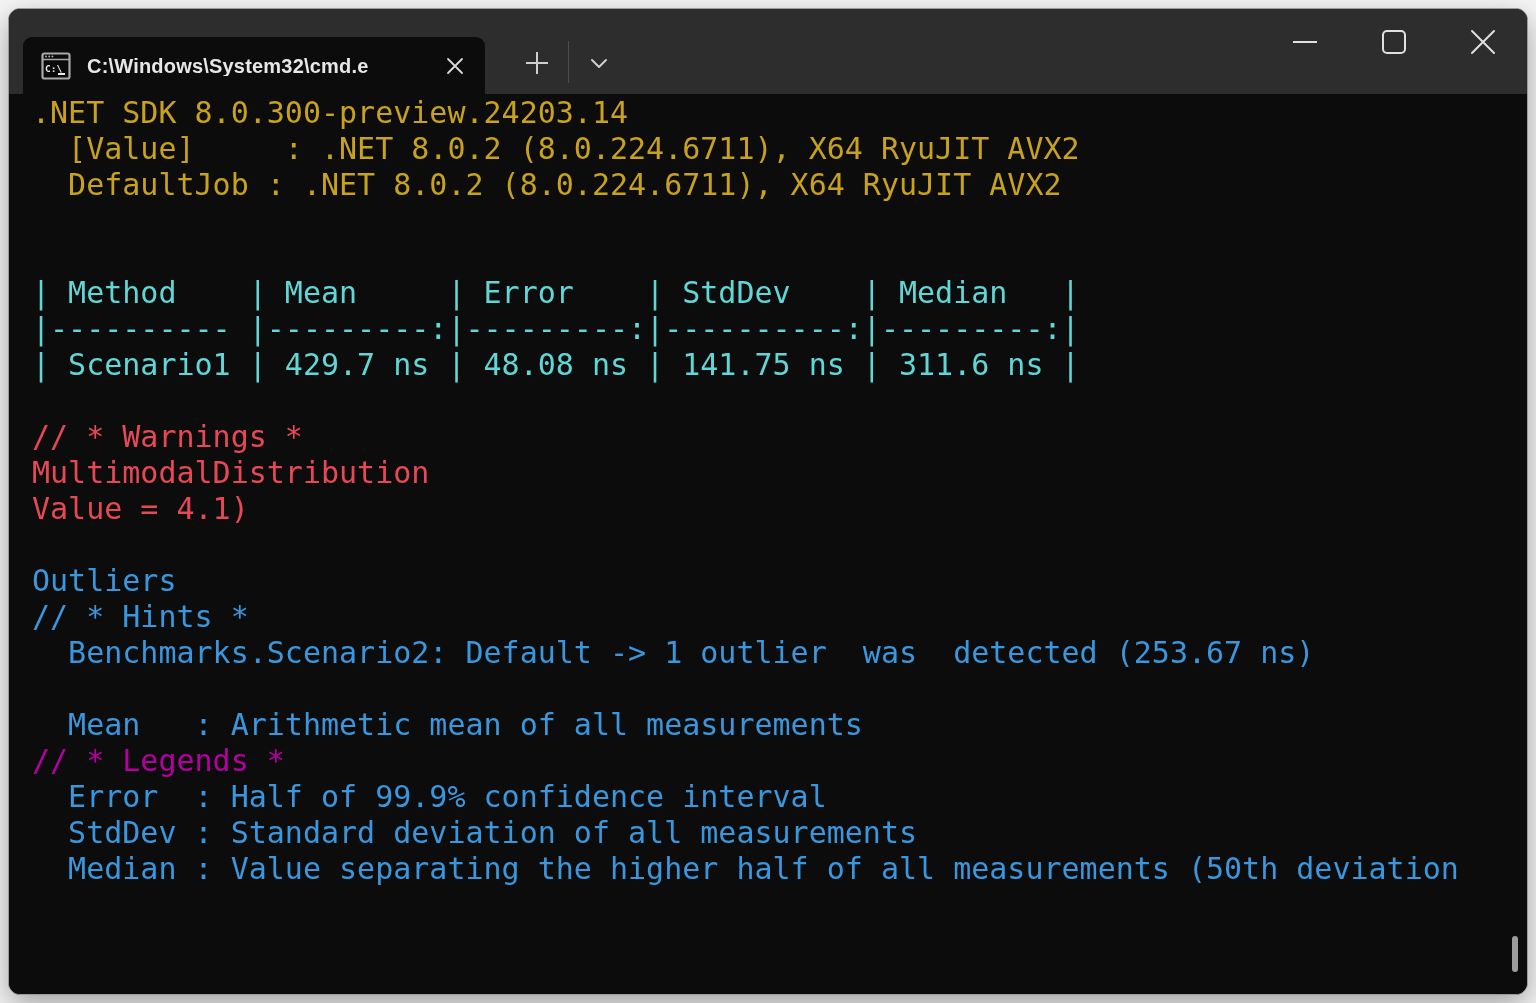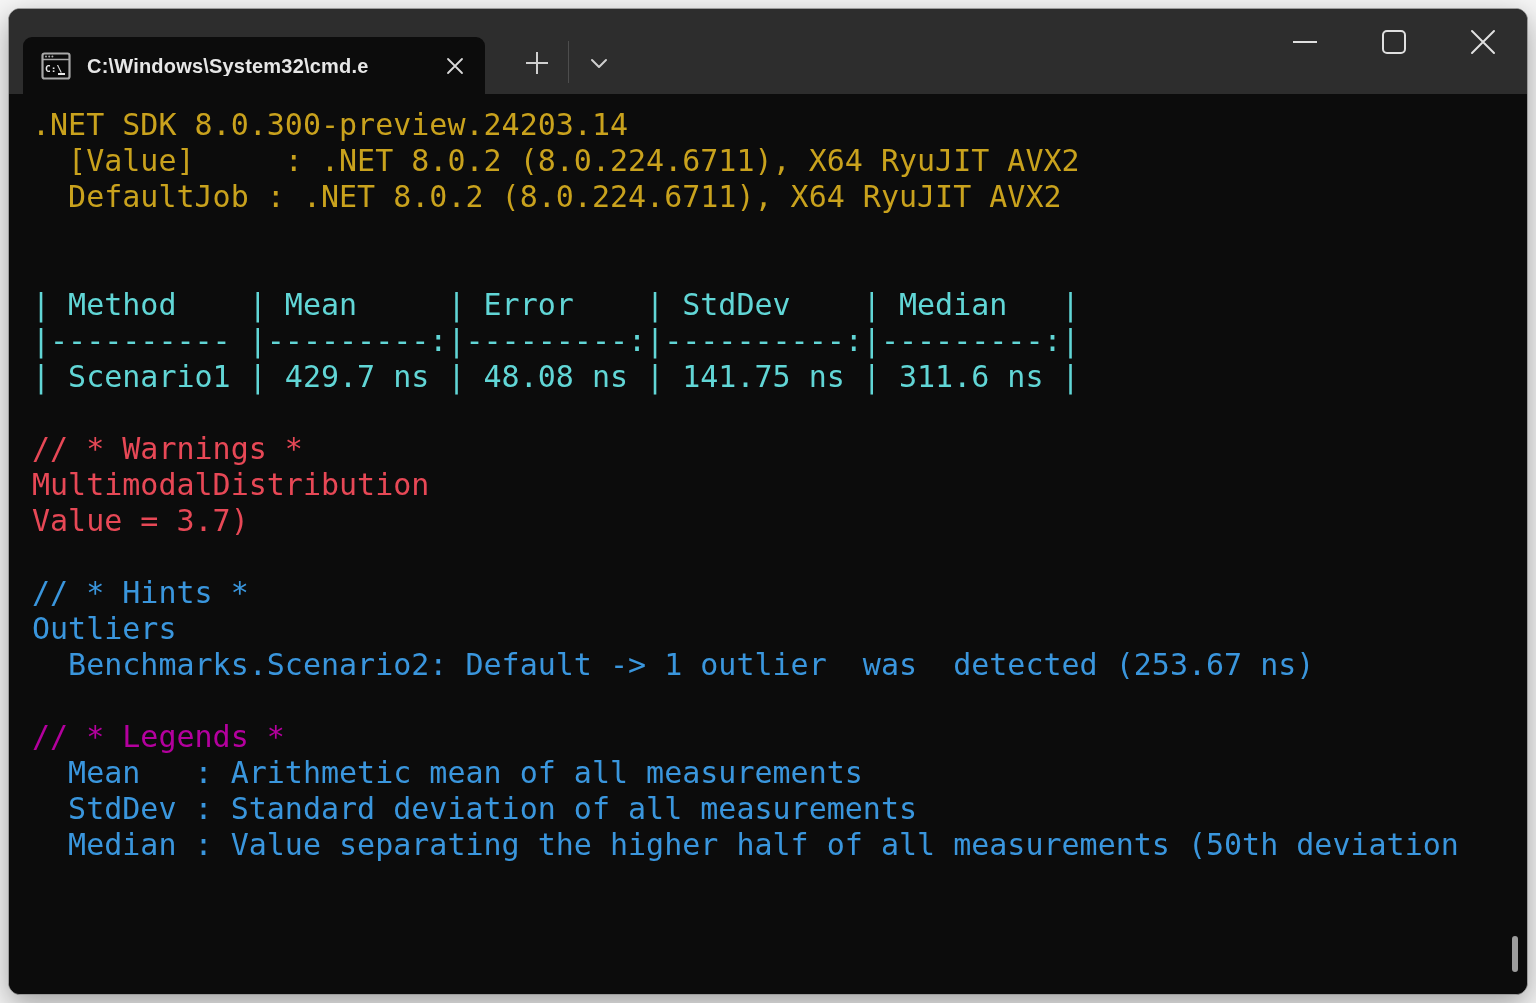--- a/index.html
+++ b/index.html
@@ -34,21 +34,21 @@
   .tabsep{position:absolute;left:559px;top:32px;width:1px;height:42px;background:#4d4d4d;}
   .dropdown{position:absolute;left:566px;top:30px;width:48px;height:48px;}
 
   .controls{position:absolute;right:0;top:0;height:66px;display:flex;}
   .ctrlbtn{width:89px;height:66px;background:transparent;border:none;cursor:pointer;
            display:flex;align-items:center;justify-content:center;}
 
   
   .terminal{
     position:absolute;left:0;top:85px;width:1520px;height:902px;
-    background:#0c0c0c;padding:13px 0 0 23px;overflow:hidden;cursor:text;
+    background:#0c0c0c;padding:1px 0 0 23px;overflow:hidden;cursor:text;
   }
   .line{
     font-family:"DejaVu Sans Mono",monospace;
     font-size:30px;line-height:36px;height:36px;white-space:pre;
   }
   .scroll-thumb{
     position:absolute;right:9px;top:927px;width:6px;height:36px;
     background:#9d9d9d;border-radius:3px;cursor:pointer;
   }
 </style>
@@ -118,27 +118,28 @@
       <div class="line" style="color: rgb(201, 162, 29);">  [Value]     : .NET 8.0.2 (8.0.224.6711), X64 RyuJIT AVX2</div>
       <div class="line" style="color: rgb(201, 162, 29);">  DefaultJob : .NET 8.0.2 (8.0.224.6711), X64 RyuJIT AVX2</div>
       <div class="line" style="color: rgb(204, 204, 204);"></div>
       <div class="line" style="color: rgb(204, 204, 204);"></div>
       <div class="line" style="color: rgb(97, 214, 214);">| Method    | Mean     | Error    | StdDev    | Median   |</div>
       <div class="line" style="color: rgb(97, 214, 214);">|---------- |---------:|---------:|----------:|---------:|</div>
       <div class="line" style="color: rgb(97, 214, 214);">| Scenario1 | 429.7 ns | 48.08 ns | 141.75 ns | 311.6 ns |</div>
       <div class="line" style="color: rgb(204, 204, 204);"></div>
       <div class="line" style="color: rgb(231, 72, 86);">// * Warnings *</div>
       <div class="line" style="color: rgb(231, 72, 86);">MultimodalDistribution</div>
-      <div class="line" style="color: rgb(231, 72, 86);">Value = 3.7)</div>
+      <div class="line" style="color: rgb(231, 72, 86);">Value = 4.1)</div>
       <div class="line" style="color: rgb(204, 204, 204);"></div>
+      <div class="line" style="color: rgb(58, 150, 221);">Outliers</div>
       <div class="line" style="color: rgb(58, 150, 221);">// * Hints *</div>
-      <div class="line" style="color: rgb(58, 150, 221);">Outliers</div>
       <div class="line" style="color: rgb(58, 150, 221);">  Benchmarks.Scenario2: Default -&gt; 1 outlier  was  detected (253.67 ns)</div>
       <div class="line" style="color: rgb(204, 204, 204);"></div>
+      <div class="line" style="color: rgb(58, 150, 221);">  Mean   : Arithmetic mean of all measurements</div>
       <div class="line" style="color: rgb(180, 0, 158);">// * Legends *</div>
-      <div class="line" style="color: rgb(58, 150, 221);">  Mean   : Arithmetic mean of all measurements</div>
+      <div class="line" style="color: rgb(58, 150, 221);">  Error  : Half of 99.9% confidence interval</div>
       <div class="line" style="color: rgb(58, 150, 221);">  StdDev : Standard deviation of all measurements</div>
       <div class="line" style="color: rgb(58, 150, 221);">  Median : Value separating the higher half of all measurements (50th deviation</div>
     </div>
 
   <div class="scroll-thumb"></div>
 
 </div>
 
 </body></html>

